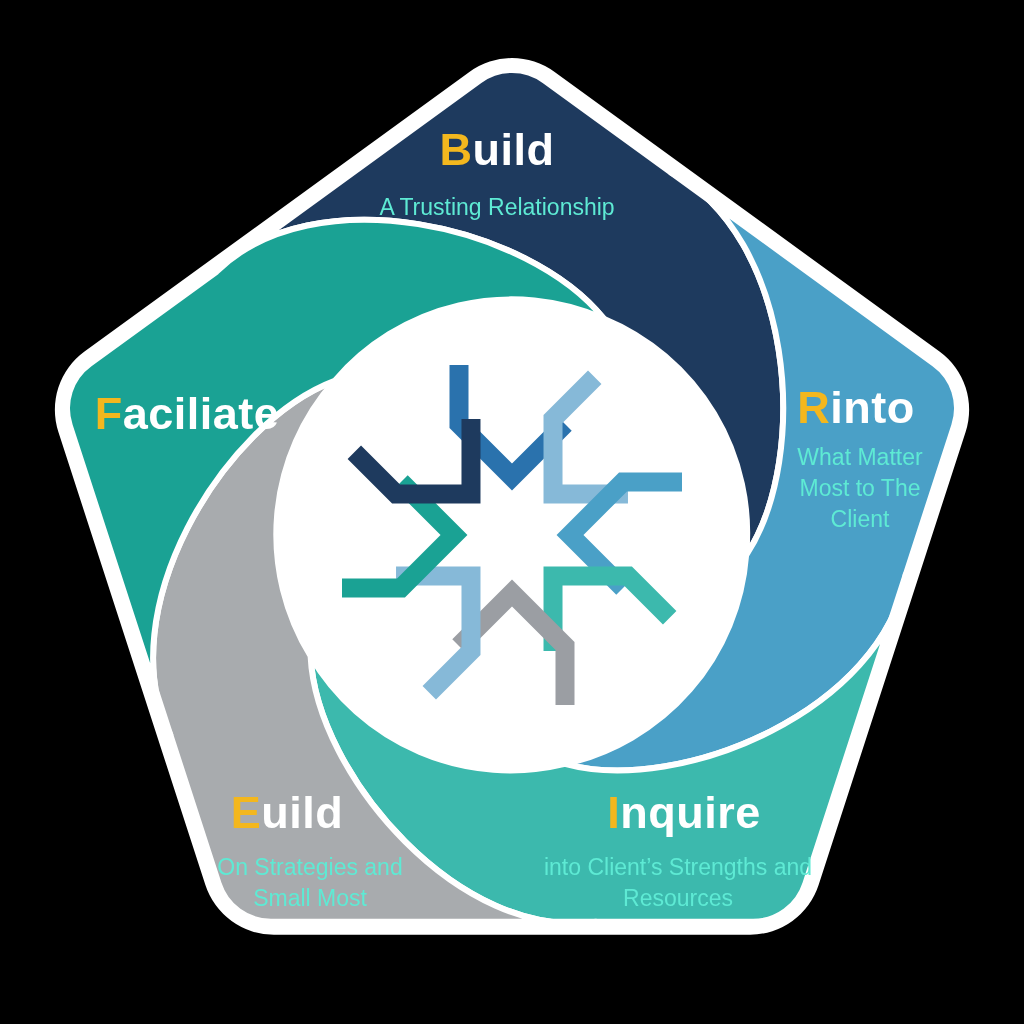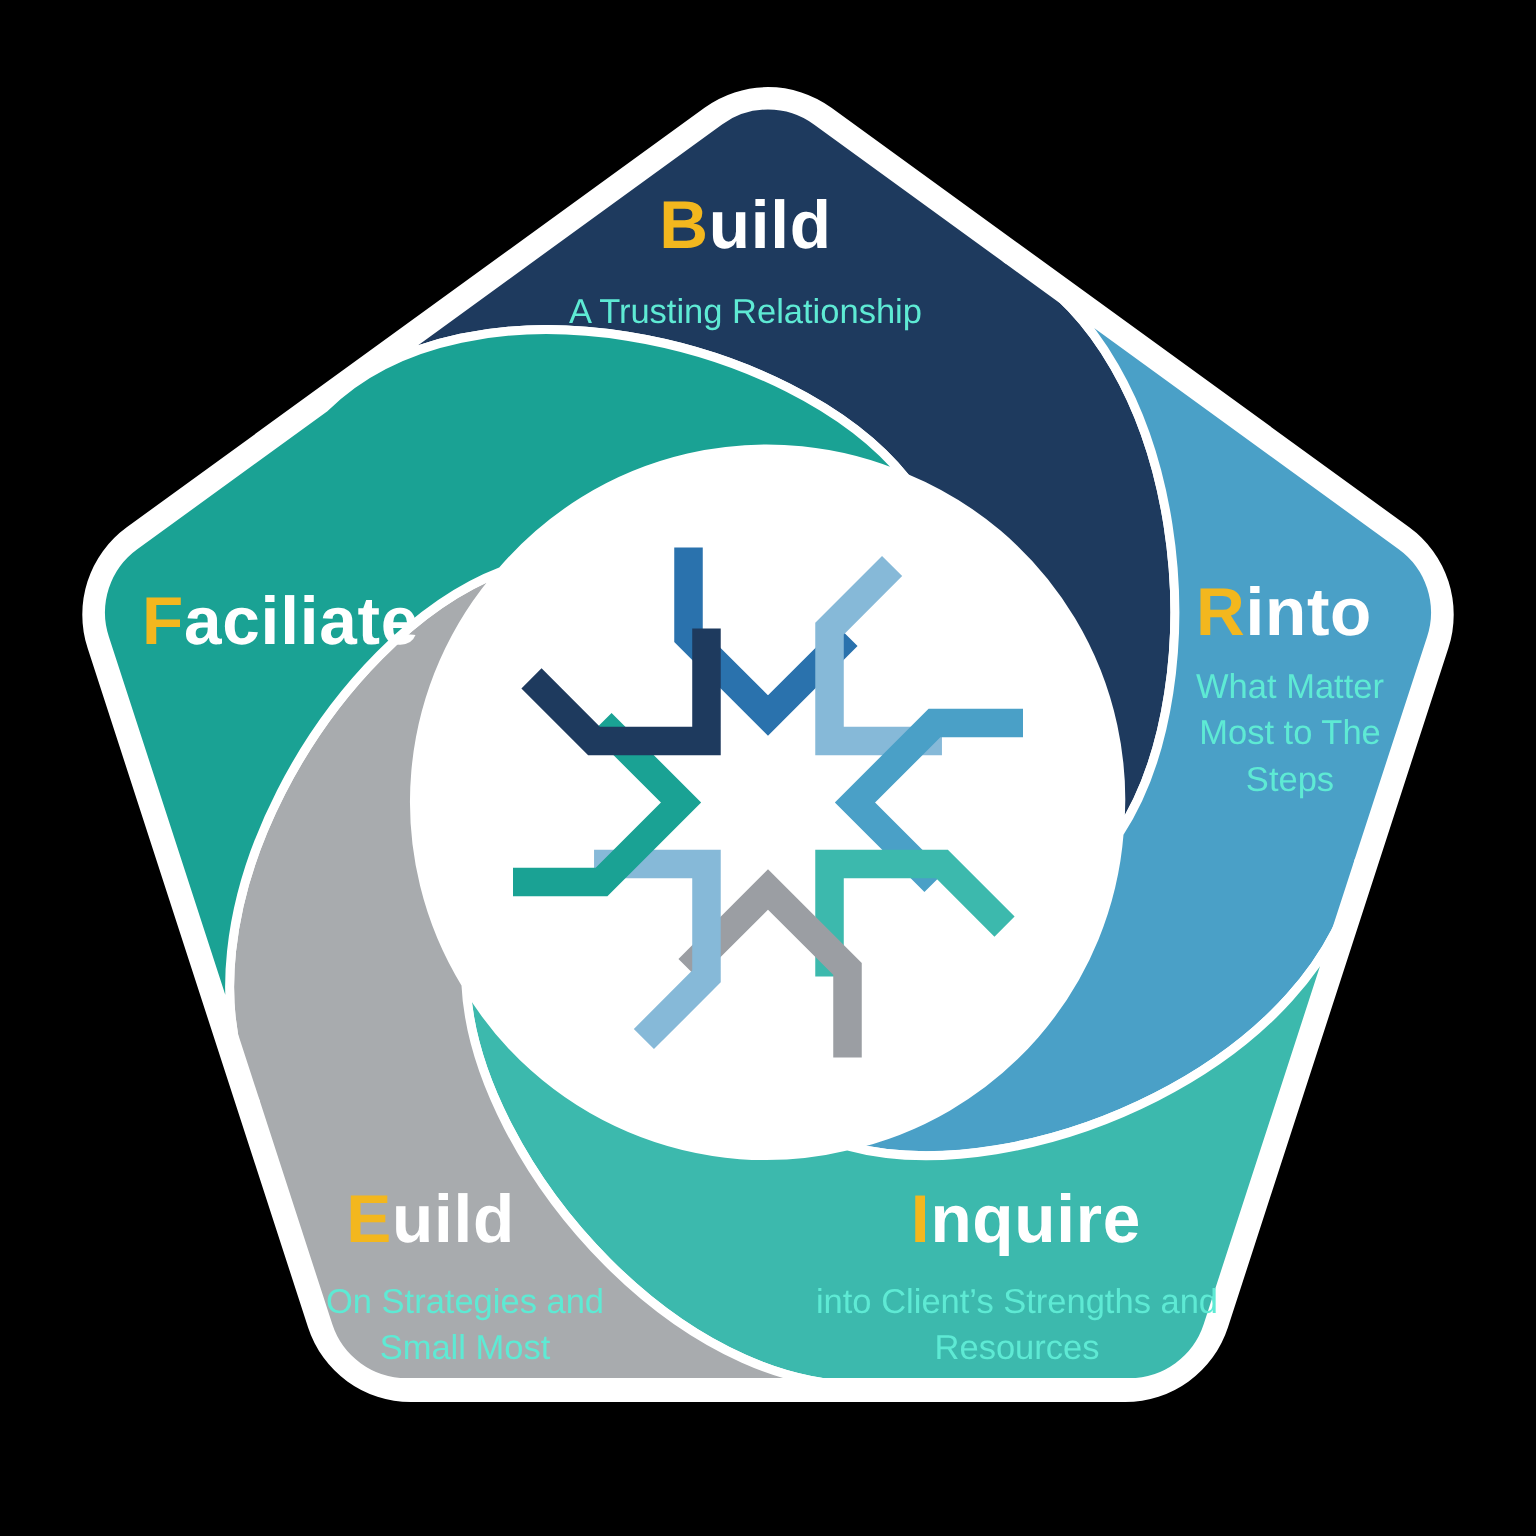--- a/index.html
+++ b/index.html
@@ -69,21 +69,21 @@
   </svg>
 
   <div class="seg-text seg-title t-build">
     <span style="color: rgb(243, 183, 30);">B</span><span>uild</span>
   </div>
   <div class="seg-text seg-sub s-build">A Trusting Relationship</div>
 
   <div class="seg-text seg-title t-review">
     <span style="color: rgb(243, 183, 30);">R</span><span>into</span>
   </div>
-  <div class="seg-text seg-sub s-review">What Matter Most to The Steps</div>
+  <div class="seg-text seg-sub s-review">What Matter Most to The Client</div>
 
   <div class="seg-text seg-sub s-inquire">into Client’s Strengths and Resources</div>
   <div class="seg-text seg-title t-inquire">
     <span style="color: rgb(243, 183, 30);">I</span><span>nquire</span>
   </div>
 
   <div class="seg-text seg-title t-expand">
     <span style="color: rgb(243, 183, 30);">E</span><span>uild</span>
   </div>
   <div class="seg-text seg-sub s-expand">On Strategies and Small Most</div>

